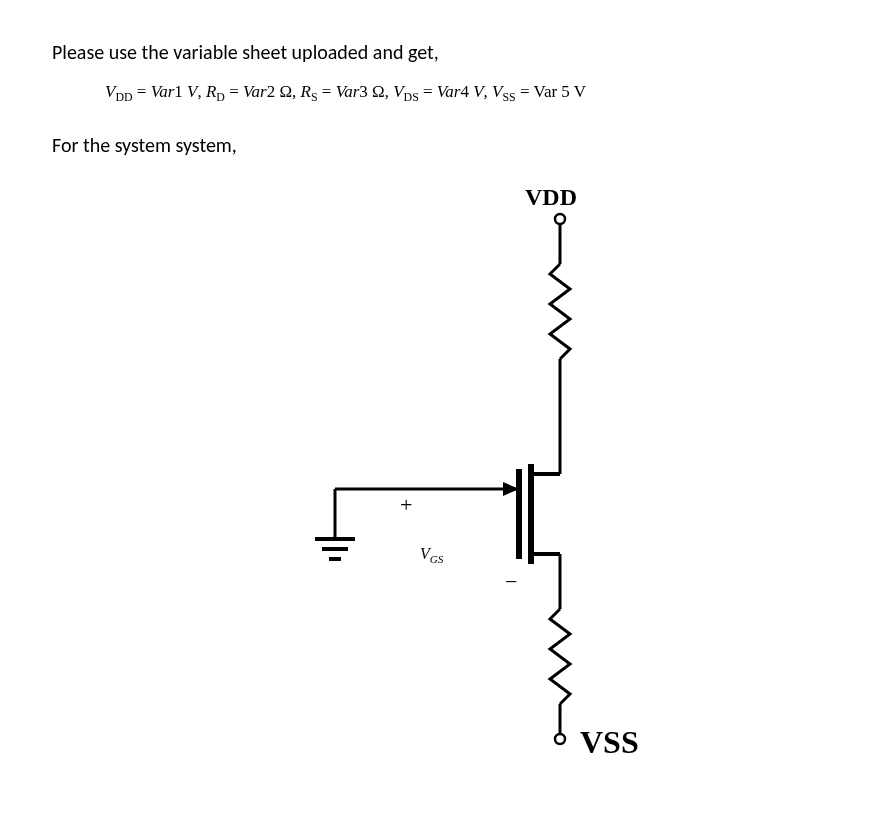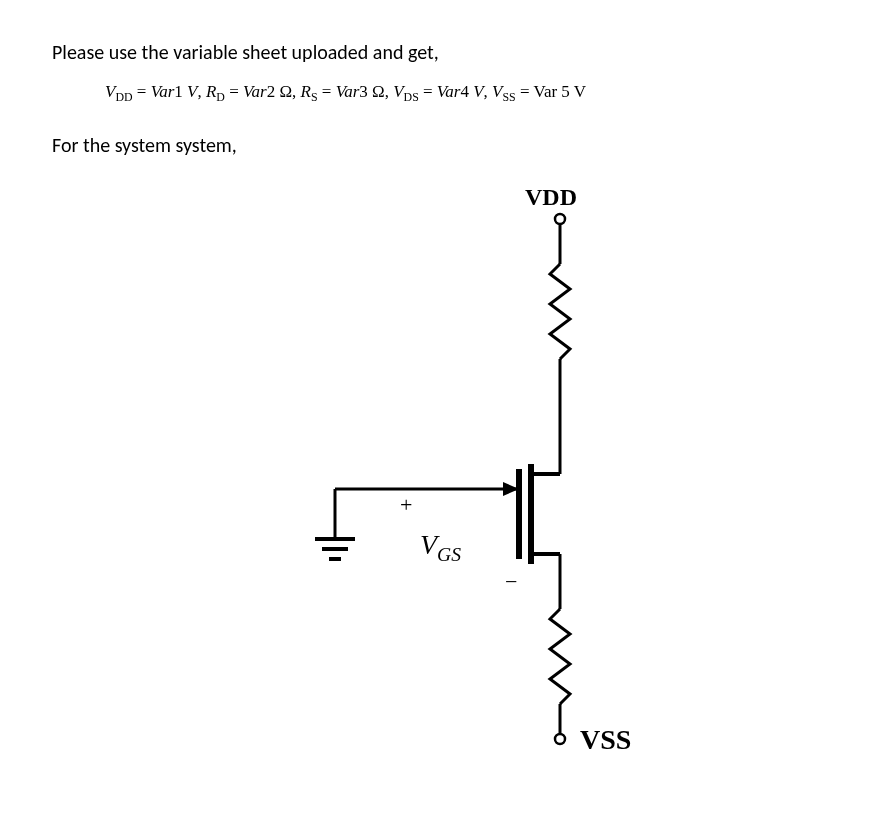--- a/index.html
+++ b/index.html
@@ -49,26 +49,26 @@
   <i>R</i><sub>S</sub><span> = </span><i>Var</i><span>3 </span><span>Ω</span><span>,   </span>
   <i>V</i><sub>DS</sub><span> = </span><i>Var</i><span>4 </span><i>V</i><span>, </span>
   <i>V</i><sub>SS</sub><span> = </span><span>Var 5 </span><span>V</span>
 </div>
 
 <div class="text-line">For the system system,</div>
 
 <div class="circuit-container">
 
   <div class="lbl" style="left:300px; top:-5px; font-size:24px;">VDD</div>
-  <div class="lbl" style="left:355px; top:535px; font-size:28px;">VSS</div>
+  <div class="lbl" style="left:355px; top:535px; font-size:32px;">VSS</div>
 
   <div class="lbl" style="left:175px; top:303px; font-size:22px; font-weight:normal;">+</div>
   <div class="lbl" style="left:280px; top:380px; font-size:22px; font-weight:normal;">−</div>
 
-  <div class="lbl" style="left:195px; top:340px; font-size:28px; font-style:italic; font-weight:normal;">
+  <div class="lbl" style="left:195px; top:356px; font-size:16px; font-style:italic; font-weight:normal;">
     <span>V</span><sub style="font-style:italic;">GS</sub>
   </div>
 
   <svg width="600" height="560">
 
     <circle cx="335" cy="30" r="5" fill="white" stroke="black" stroke-width="2.5"></circle>
 
     <line x1="335" y1="35" x2="335" y2="75" stroke="black" stroke-width="3"></line>
 
     <polyline points="335,75 325,85 345,100 325,115 345,130 325,145 345,160 335,170" fill="none" stroke="black" stroke-width="3"></polyline>

